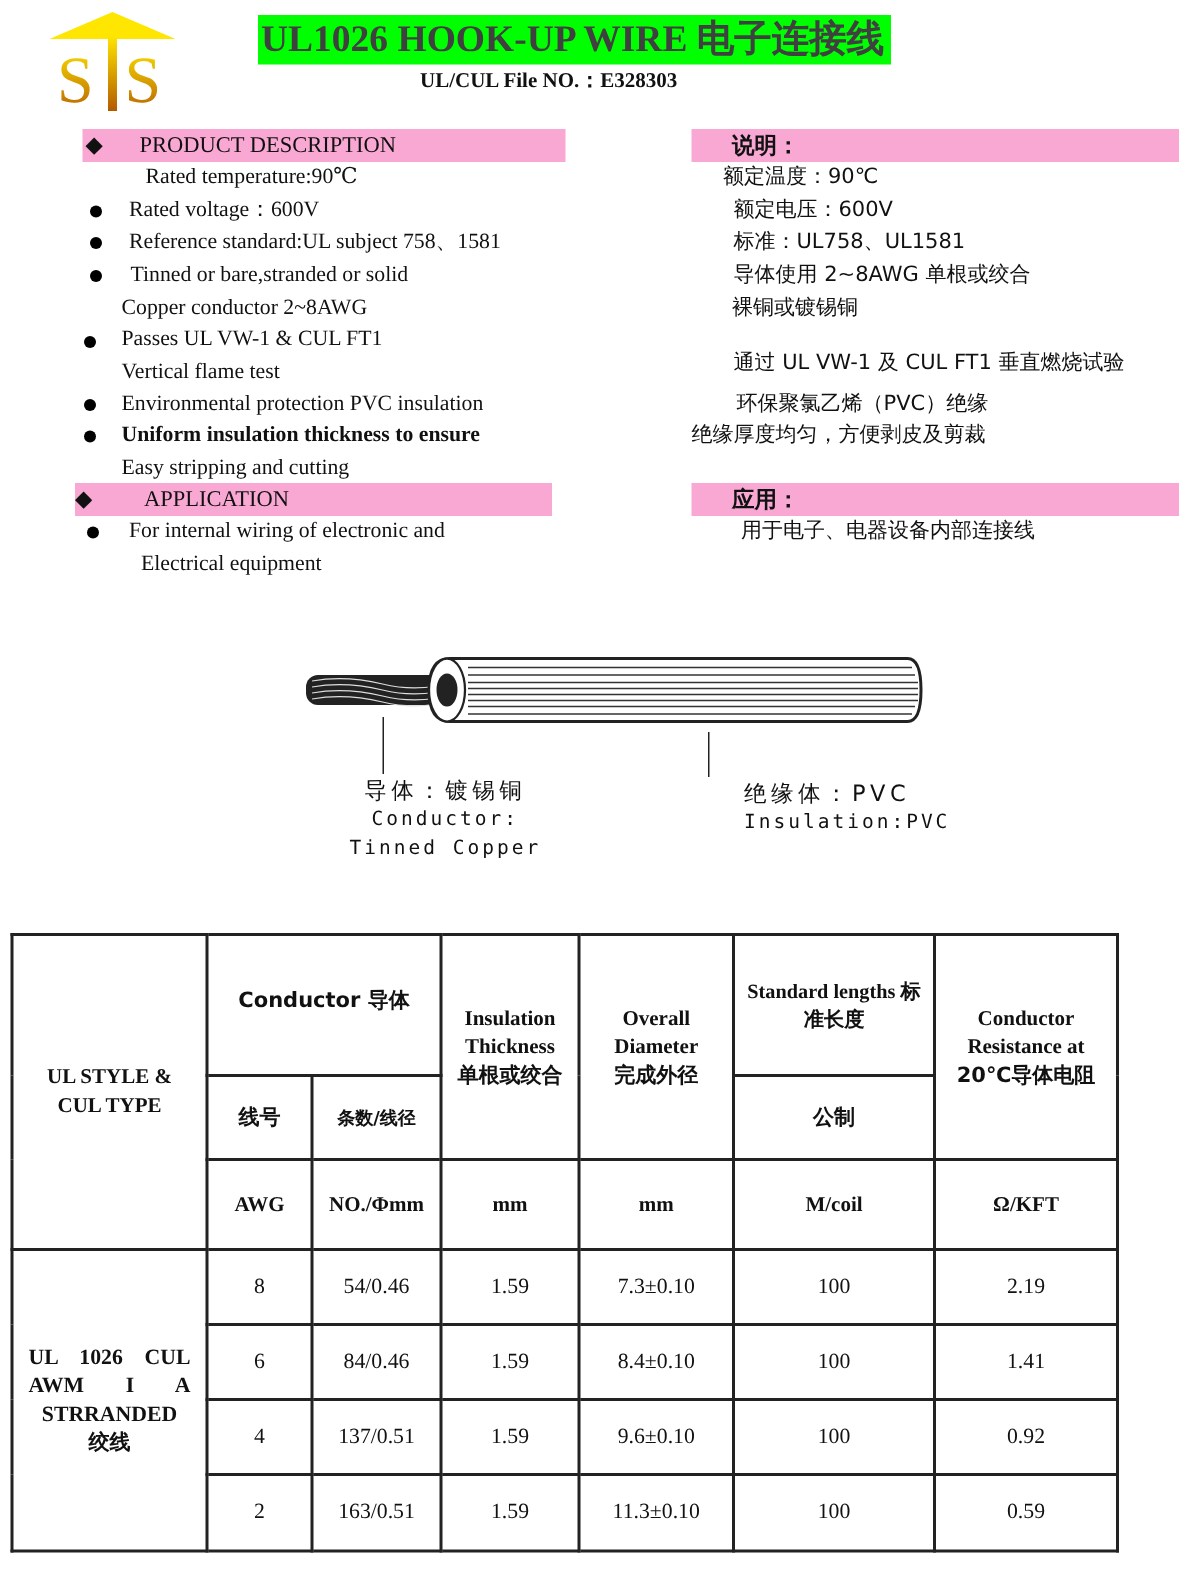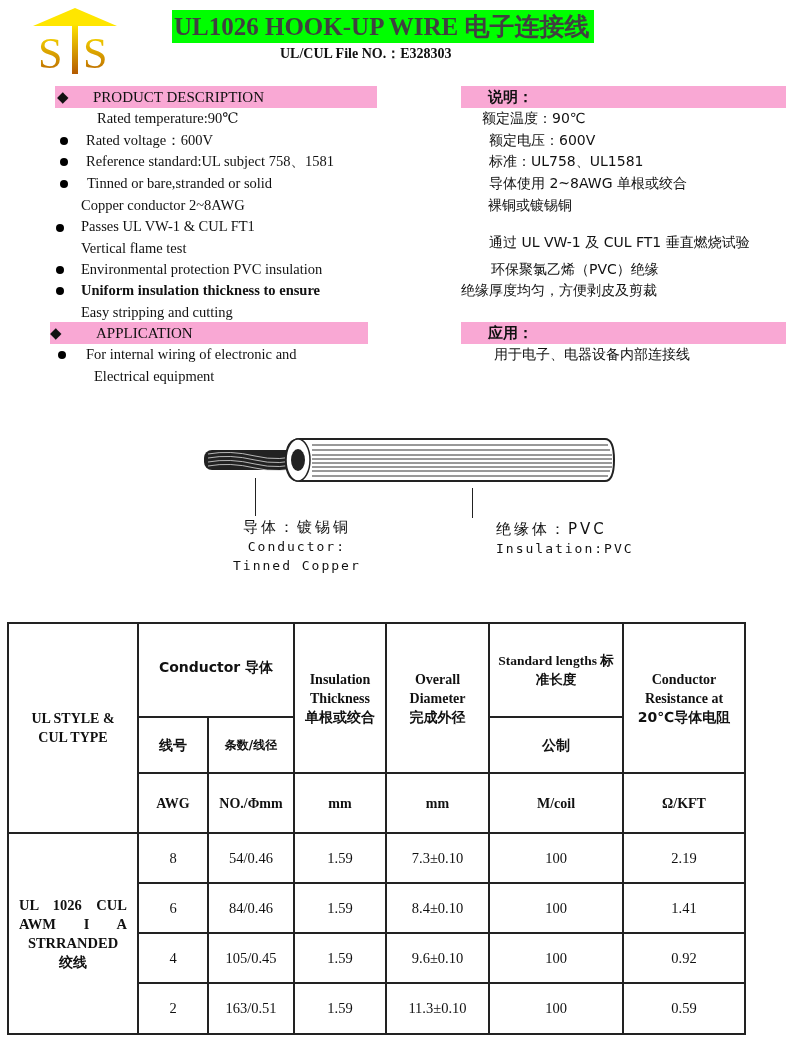--- a/index.html
+++ b/index.html
@@ -182,21 +182,21 @@
   <tr style="height:50px">
     <td class="d">6</td>
     <td class="d">84/0.46</td>
     <td class="d">1.59</td>
     <td class="d">8.4±0.10</td>
     <td class="d">100</td>
     <td class="d">1.41</td>
   </tr>
   <tr style="height:50px">
     <td class="d">4</td>
-    <td class="d">105/0.45</td>
+    <td class="d">137/0.51</td>
     <td class="d">1.59</td>
     <td class="d">9.6±0.10</td>
     <td class="d">100</td>
     <td class="d">0.92</td>
   </tr>
   <tr style="height:51px">
     <td class="d">2</td>
     <td class="d">163/0.51</td>
     <td class="d">1.59</td>
     <td class="d">11.3±0.10</td>

